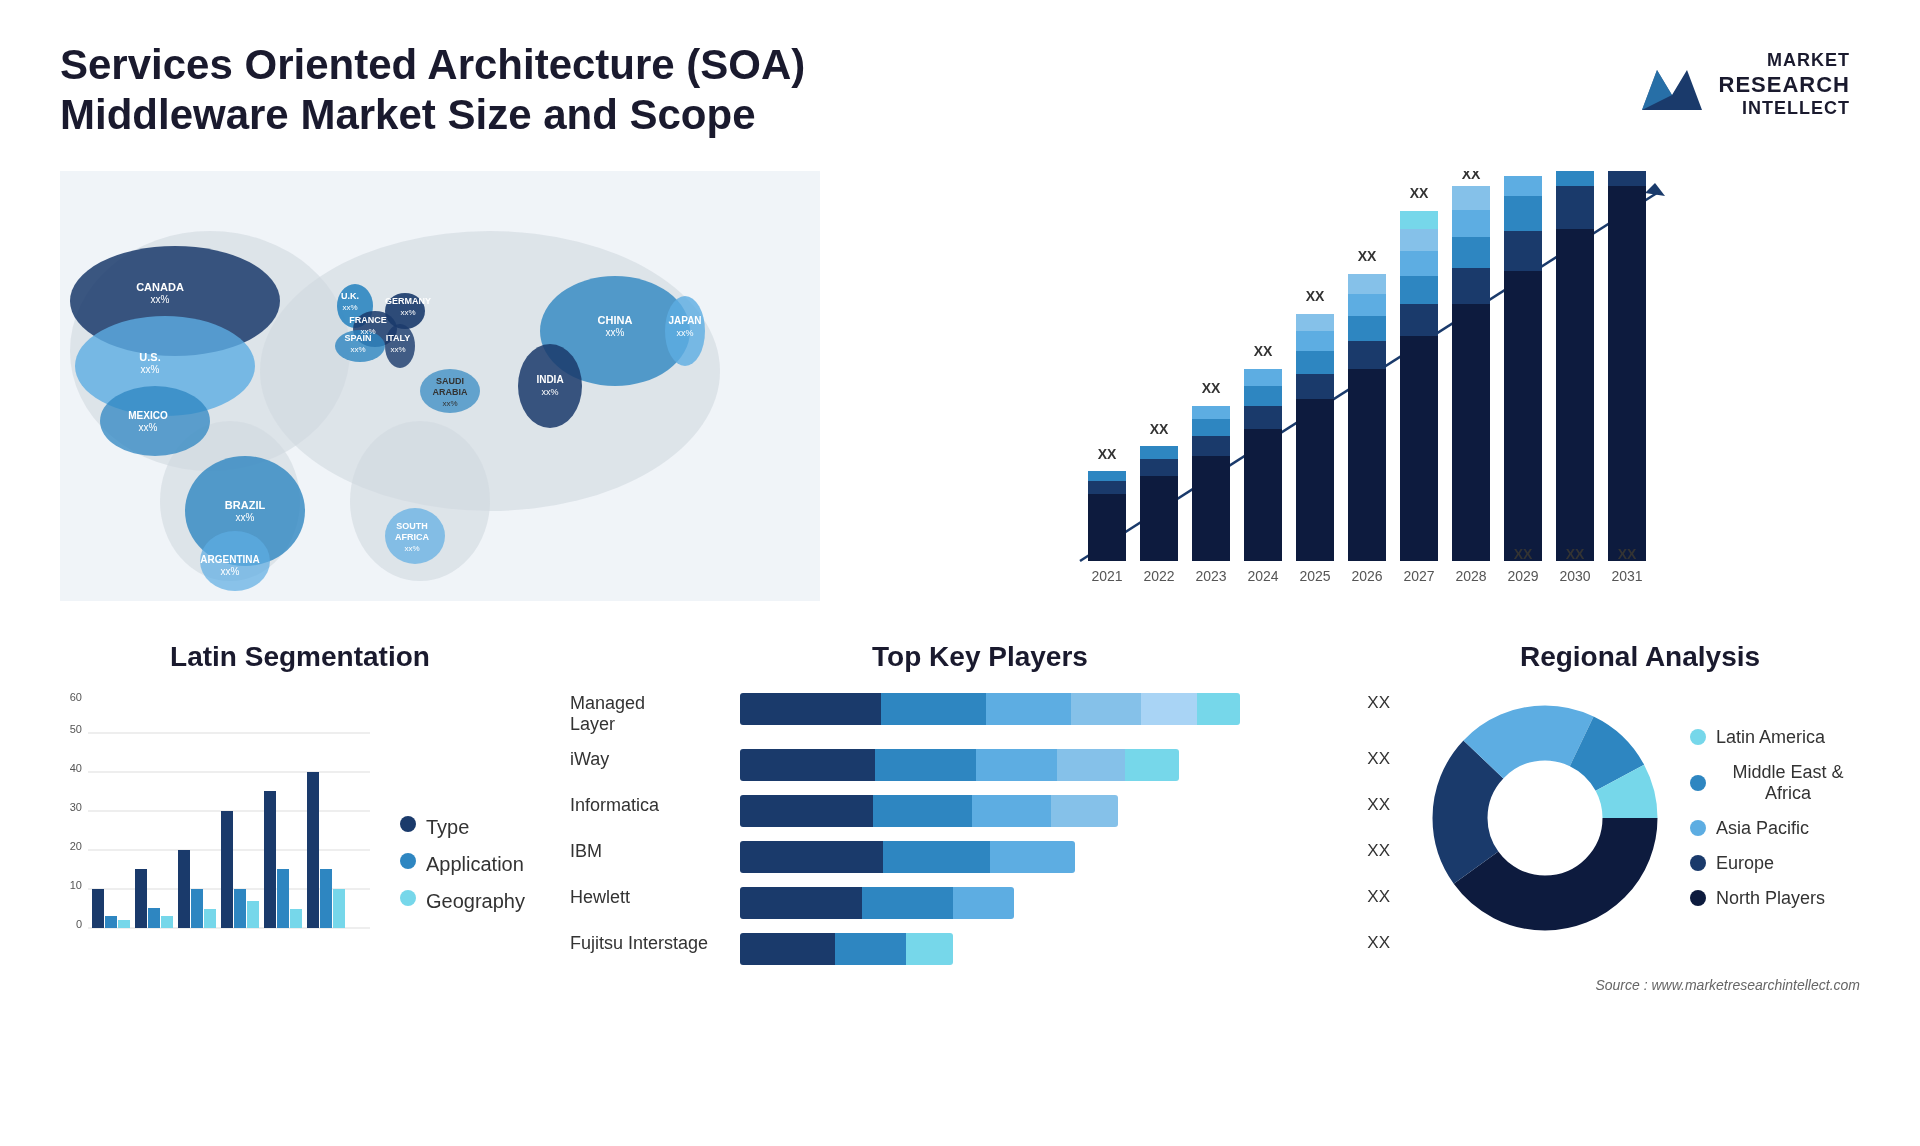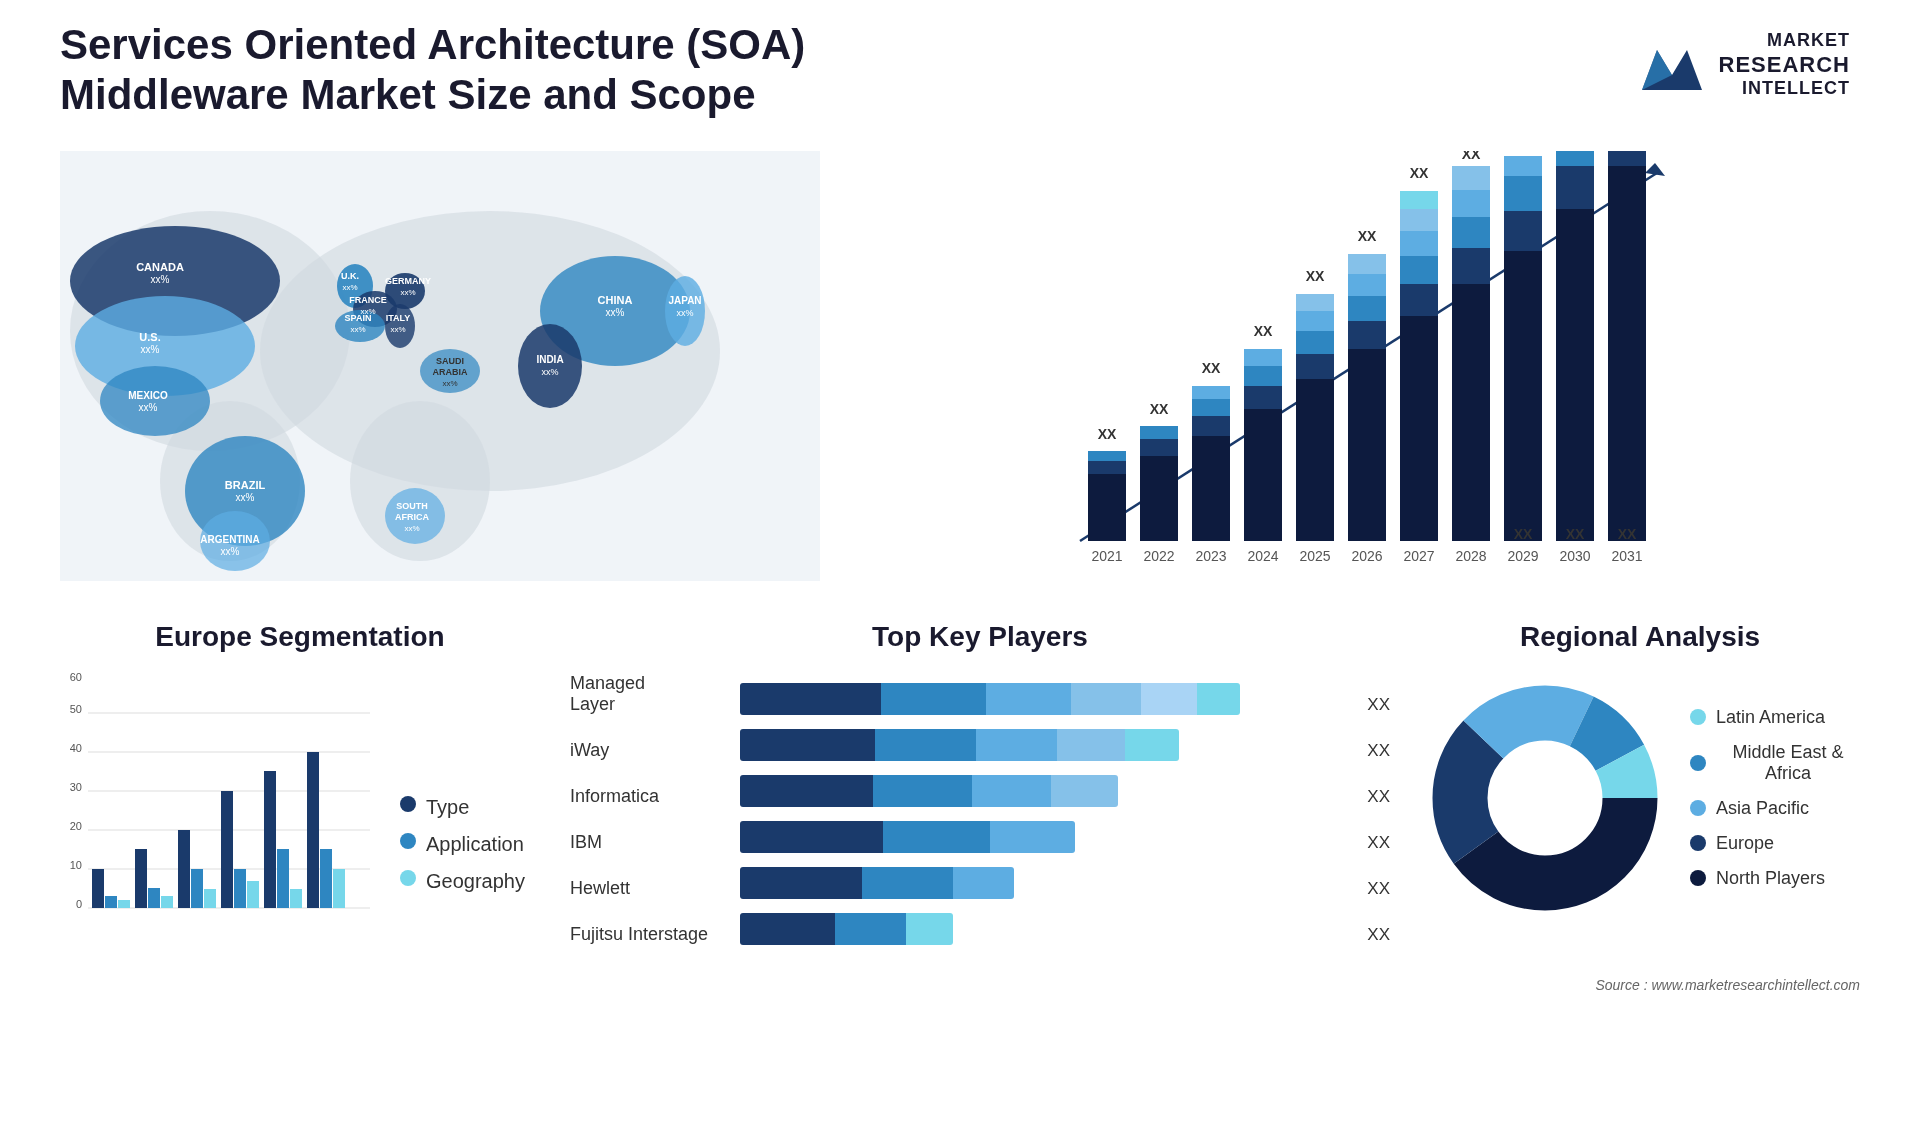--- a/index.html
+++ b/index.html
@@ -7,21 +7,21 @@
       width: 1920px;
       height: 1146px;
       font-family: Arial, sans-serif;
       background: #fff;
       overflow: hidden;
     }
 
     .page-container {
       width: 1920px;
       height: 1003px;
-      padding: 20px 60px;
+      padding: 40px 60px;
       position: relative;
     }
 
     
     .header {
       display: flex;
       justify-content: space-between;
       align-items: flex-start;
       margin-bottom: 30px;
     }
@@ -151,21 +151,21 @@
       flex-shrink: 0;
     }
 
     
     .players-table {
       width: 100%;
     }
 
     .player-row {
       display: flex;
-      align-items: flex-end;
+      align-items: flex-start;
       margin-bottom: 14px;
       gap: 10px;
     }
 
     .player-name {
       width: 160px;
       font-size: 18px;
       color: #333;
       flex-shrink: 0;
     }
@@ -432,21 +432,21 @@
         <text x="483" y="388" font-size="14" font-weight="bold" fill="#333" text-anchor="middle">XX</text>
         <text x="535" y="388" font-size="14" font-weight="bold" fill="#333" text-anchor="middle">XX</text>
         <text x="587" y="388" font-size="14" font-weight="bold" fill="#333" text-anchor="middle">XX</text>
       </svg>
     </div>
   </div>
 
   <div class="bottom-section">
 
     <div class="segment-container">
-      <div class="segment-title">Europe Segmentation</div>
+      <div class="segment-title">Latin Segmentation</div>
       <div class="seg-chart-area">
         <svg class="seg-chart-svg" viewBox="0 0 320 240">
 
           <text x="22" y="235" font-size="11" fill="#555" text-anchor="end">0</text>
           <text x="22" y="196" font-size="11" fill="#555" text-anchor="end">10</text>
           <text x="22" y="157" font-size="11" fill="#555" text-anchor="end">20</text>
           <text x="22" y="118" font-size="11" fill="#555" text-anchor="end">30</text>
           <text x="22" y="79" font-size="11" fill="#555" text-anchor="end">40</text>
           <text x="22" y="40" font-size="11" fill="#555" text-anchor="end">50</text>
           <text x="22" y="8" font-size="11" fill="#555" text-anchor="end">60</text>

